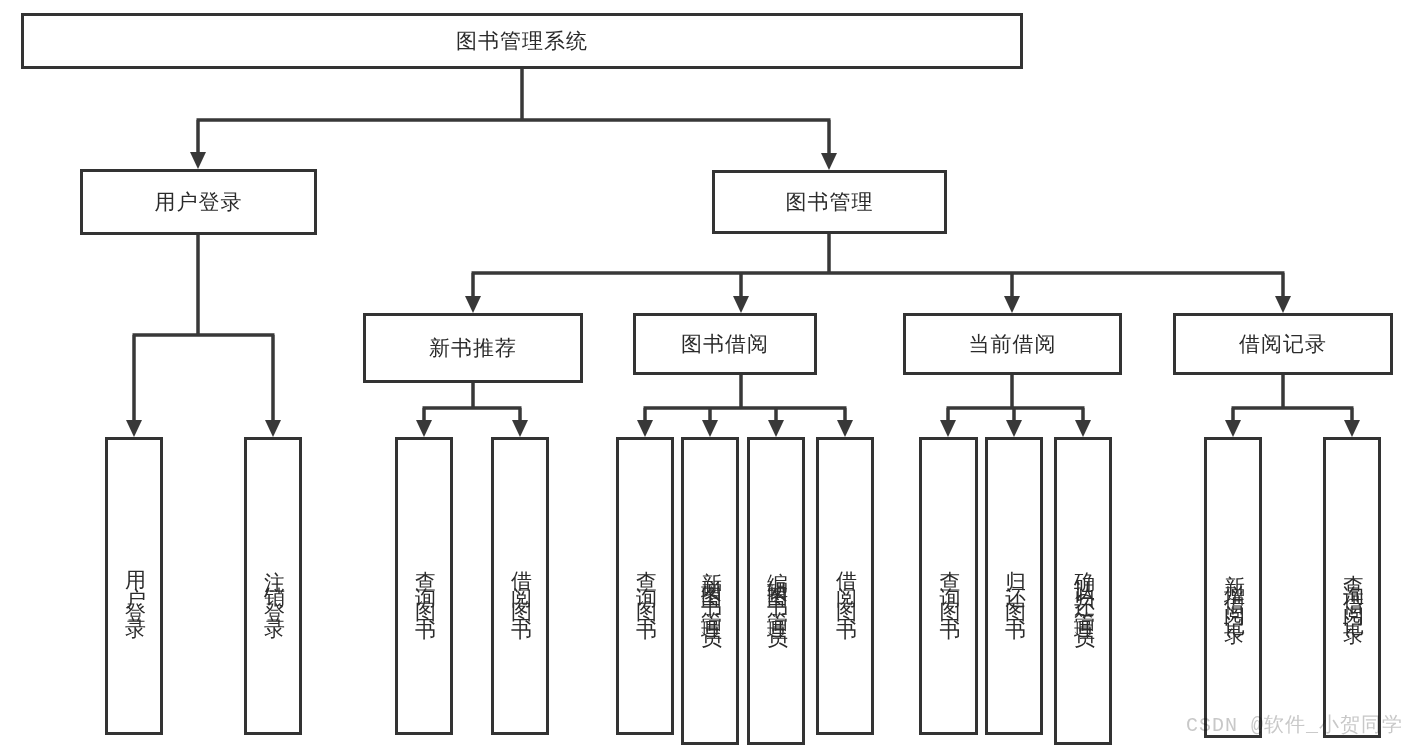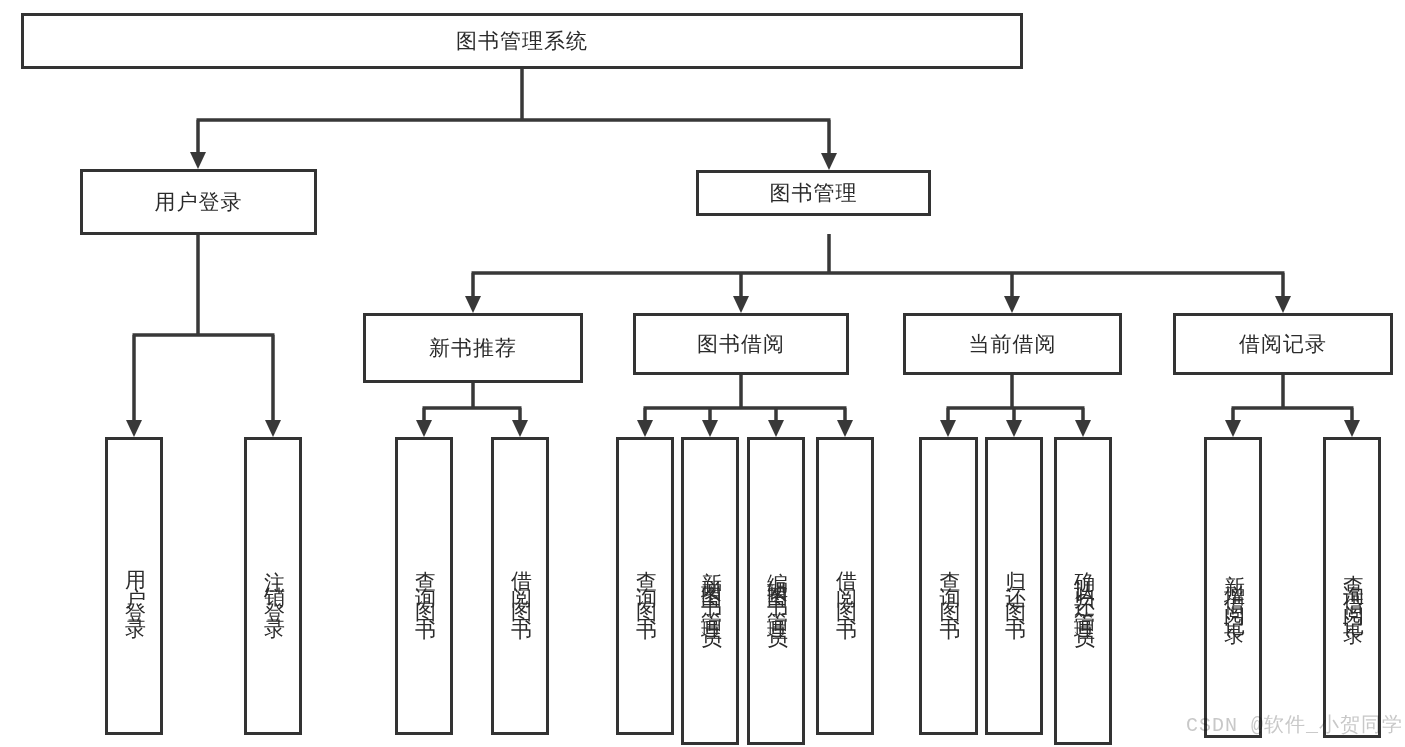--- a/index.html
+++ b/index.html
@@ -64,28 +64,28 @@
     </g>
   </svg>
 
   <div class="node hnode" style="left:21px;top:13px;width:1002px;height:56px">
     <span>图书管理系统</span>
   </div>
 
   <div class="node hnode" style="left:80px;top:169px;width:237px;height:66px">
     <span>用户登录</span>
   </div>
-  <div class="node hnode" style="left:696px;top:170px;width:235px;height:46px">
+  <div class="node hnode" style="left:712px;top:170px;width:235px;height:64px">
     <span>图书管理</span>
   </div>
 
   <div class="node hnode" style="left:363px;top:313px;width:220px;height:70px">
     <span>新书推荐</span>
   </div>
-  <div class="node hnode" style="left:633px;top:313px;width:216px;height:62px">
+  <div class="node hnode" style="left:633px;top:313px;width:184px;height:62px">
     <span>图书借阅</span>
   </div>
   <div class="node hnode" style="left:903px;top:313px;width:219px;height:62px">
     <span>当前借阅</span>
   </div>
   <div class="node hnode" style="left:1173px;top:313px;width:220px;height:62px">
     <span>借阅记录</span>
   </div>
 
   <div class="node leaf" style="left:105px;top:437px;width:58px;height:298px">

